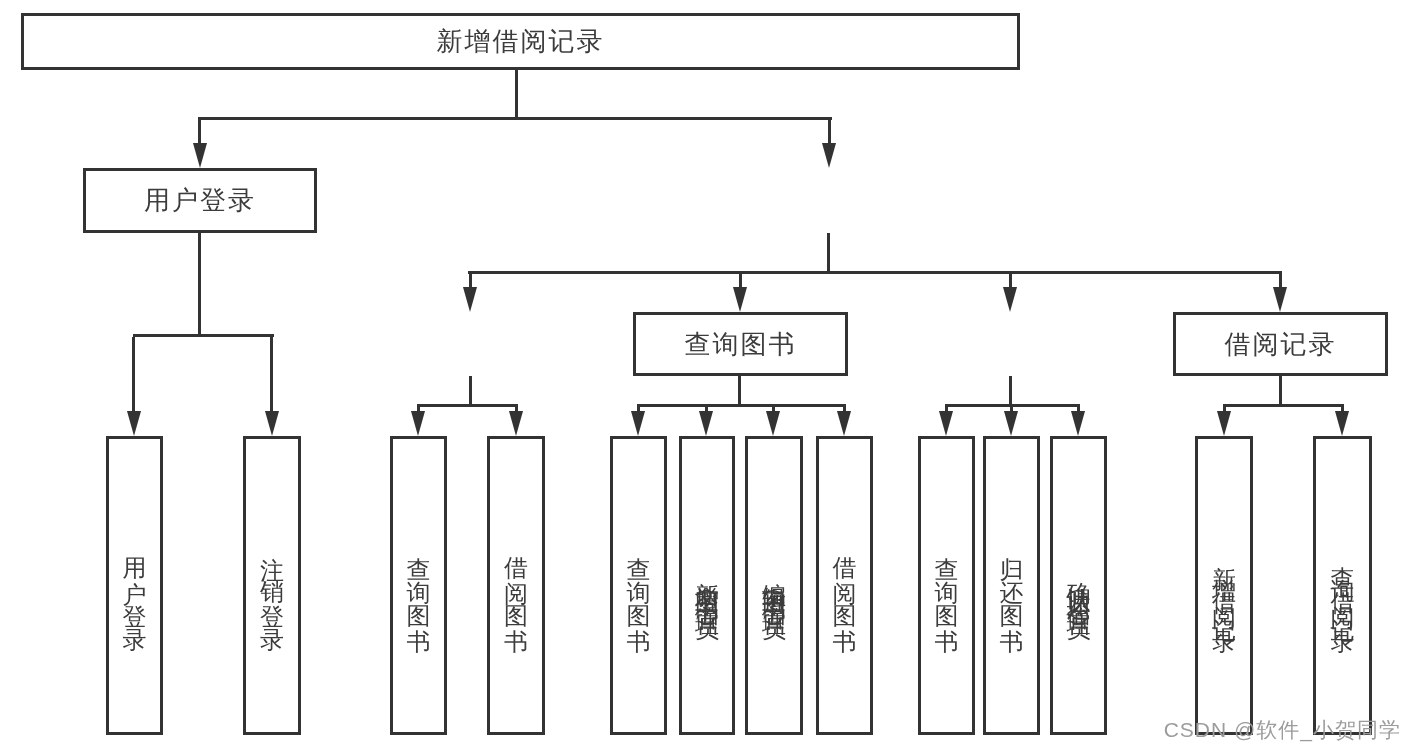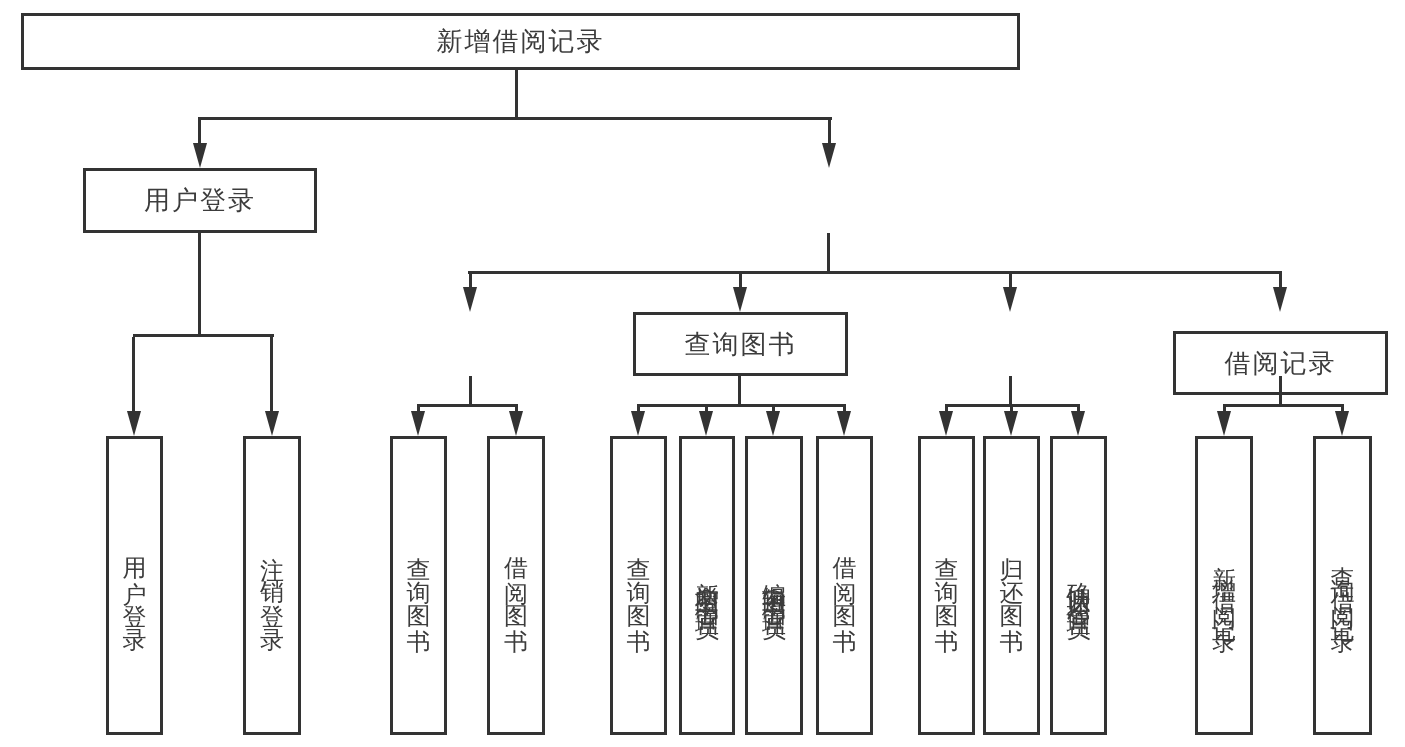--- a/index.html
+++ b/index.html
@@ -66,21 +66,21 @@
   <div class="line" style="left:739px;top:274px;width:3px;height:16px;"></div>
   <div class="ah" style="left:733px;top:287px;"></div>
   <div class="line" style="left:1009px;top:274px;width:3px;height:16px;"></div>
   <div class="ah" style="left:1003px;top:287px;"></div>
   <div class="line" style="left:1279px;top:274px;width:3px;height:16px;"></div>
   <div class="ah" style="left:1273px;top:287px;"></div>
 
   <div class="node hnode" style="left:633px;top:312px;width:215px;height:64px;">
     <span>查询图书</span>
   </div>
-  <div class="node hnode" style="left:1173px;top:312px;width:215px;height:64px;margin-top:19px;">
+  <div class="node hnode" style="left:1173px;top:312px;width:215px;height:64px;">
     <span>借阅记录</span>
   </div>
 
   <div class="line" style="left:469px;top:376px;width:3px;height:31px;"></div>
   <div class="line" style="left:417px;top:404px;width:101px;height:3px;"></div>
   <div class="line" style="left:417px;top:407px;width:3px;height:8px;"></div>
   <div class="ah" style="left:411px;top:411px;"></div>
   <div class="line" style="left:515px;top:407px;width:3px;height:8px;"></div>
   <div class="ah" style="left:509px;top:411px;"></div>
 
@@ -148,14 +148,15 @@
     <span class="ls9">确认归还（管理员）</span>
   </div>
 
   <div class="node vnode" style="left:1195px;top:436px;width:58px;height:299px;">
     <span class="ls6">新增借阅记录</span>
   </div>
   <div class="node vnode" style="left:1313px;top:436px;width:59px;height:299px;">
     <span class="ls6">查询借阅记录</span>
   </div>
 
+  <div class="watermark">CSDN @软件_小贺同学</div>
 
 </div>
 
 </body></html>

